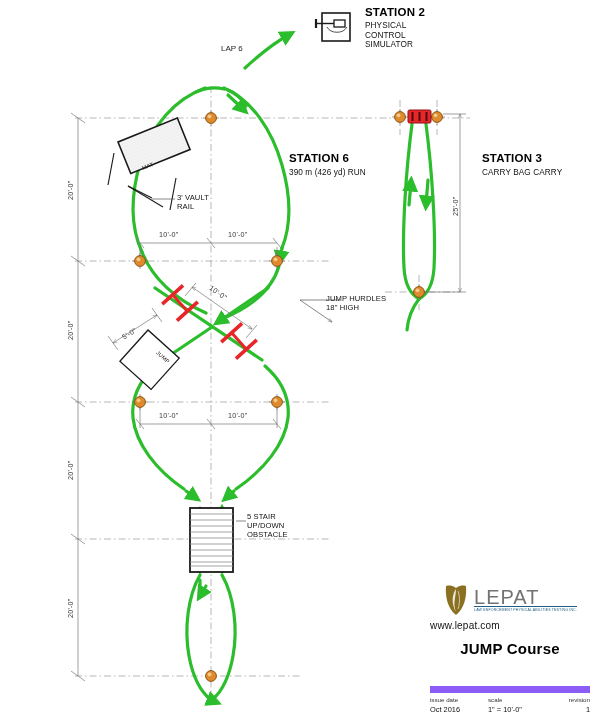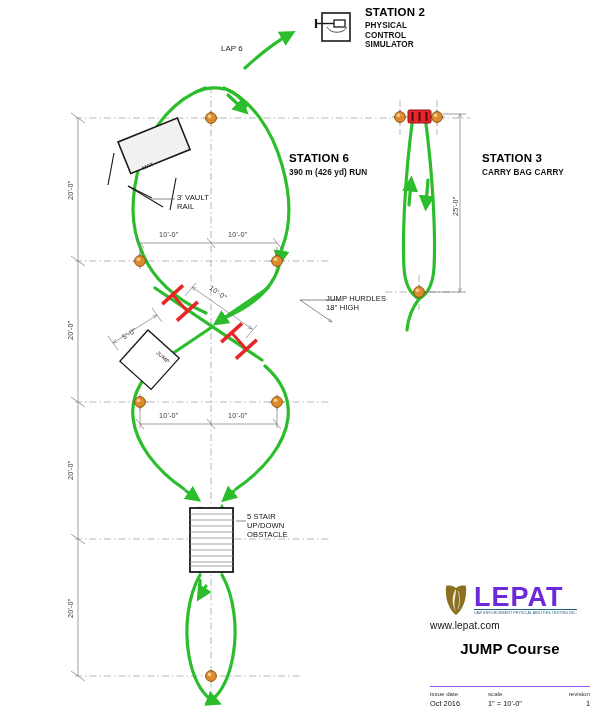--- a/index.html
+++ b/index.html
@@ -19,21 +19,21 @@
     position: absolute;
     font-family: "Liberation Sans", sans-serif;
     white-space: pre;
     line-height: 1.18;
   }
   .station-title {
     font-size: 11.5px; font-weight: bold; letter-spacing: .2px;
     color: #000;
   }
   .station-sub {
-    font-size: 8.2px; color: #111; letter-spacing: .1px; font-weight: bold;
+    font-size: 8.2px; color: #111; letter-spacing: .1px;
   }
   .annot {
     font-size: 7.6px; color: #111; letter-spacing: .1px;
   }
   .lap-label { font-size: 8px; color: #222; padding-left: 9px; }
   .dim-txt {
     font-size: 7.2px; color: #3a3a3a; letter-spacing: .2px;
   }
   .dim-vert {
     font-size: 7.2px; color: #3a3a3a; letter-spacing: .2px;
@@ -43,39 +43,39 @@
   .mat-txt, .jump-txt {
     font-size: 5.4px; color: #111; letter-spacing: .3px;
   }
   
   #footer-block { position: absolute; left: 430px; top: 583px; width: 160px; }
   #logo-row { display: flex; align-items: center; justify-content: center; gap: 5px; }
   #logo-mark { width: 26px; height: 34px; flex: none; }
   #logo-word { display: flex; flex-direction: column; align-items: flex-start; }
   #logo-lepat {
     font-family: "Liberation Sans", sans-serif;
-    font-size: 27px; font-weight: bold; color: #6d28d9;
+    font-size: 20px; font-weight: normal; color: #737373;
     letter-spacing: 1px; line-height: .92;
   }
   #logo-tag {
     font-size: 3.6px; color: #1f5d84; letter-spacing: .12px;
     border-top: 1px solid #1f5d84; padding-top: 1px; width: 100%;
     text-align: center;
   }
   #logo-url {
     font-size: 10px; color: #111; margin-top: 3px;
     letter-spacing: .2px;
   }
   #pare-title {
     text-align: center; font-size: 15px; font-weight: bold; color: #000;
     margin-top: 9px; letter-spacing: .2px;
   }
   #title-block {
     position: absolute; left: 430px; top: 686px; width: 160px;
-    border-top: 1px solid #8b5cf6; padding-top: 3px;
+    border-top: 7px solid #8b5cf6; padding-top: 3px;
   }
   .tb-row { display: flex; font-size: 6.2px; color: #222; }
   .tb-c1 { width: 58px; }
   .tb-c2 { width: 56px; }
   .tb-c3 { width: 46px; text-align: right; }
   .tb-head { color: #333; }
   .tb-val { font-size: 7.4px; color: #111; margin-top: 2px; }
   .tb-val .tb-c3 { text-align: right; }
 </style>
 </head>

